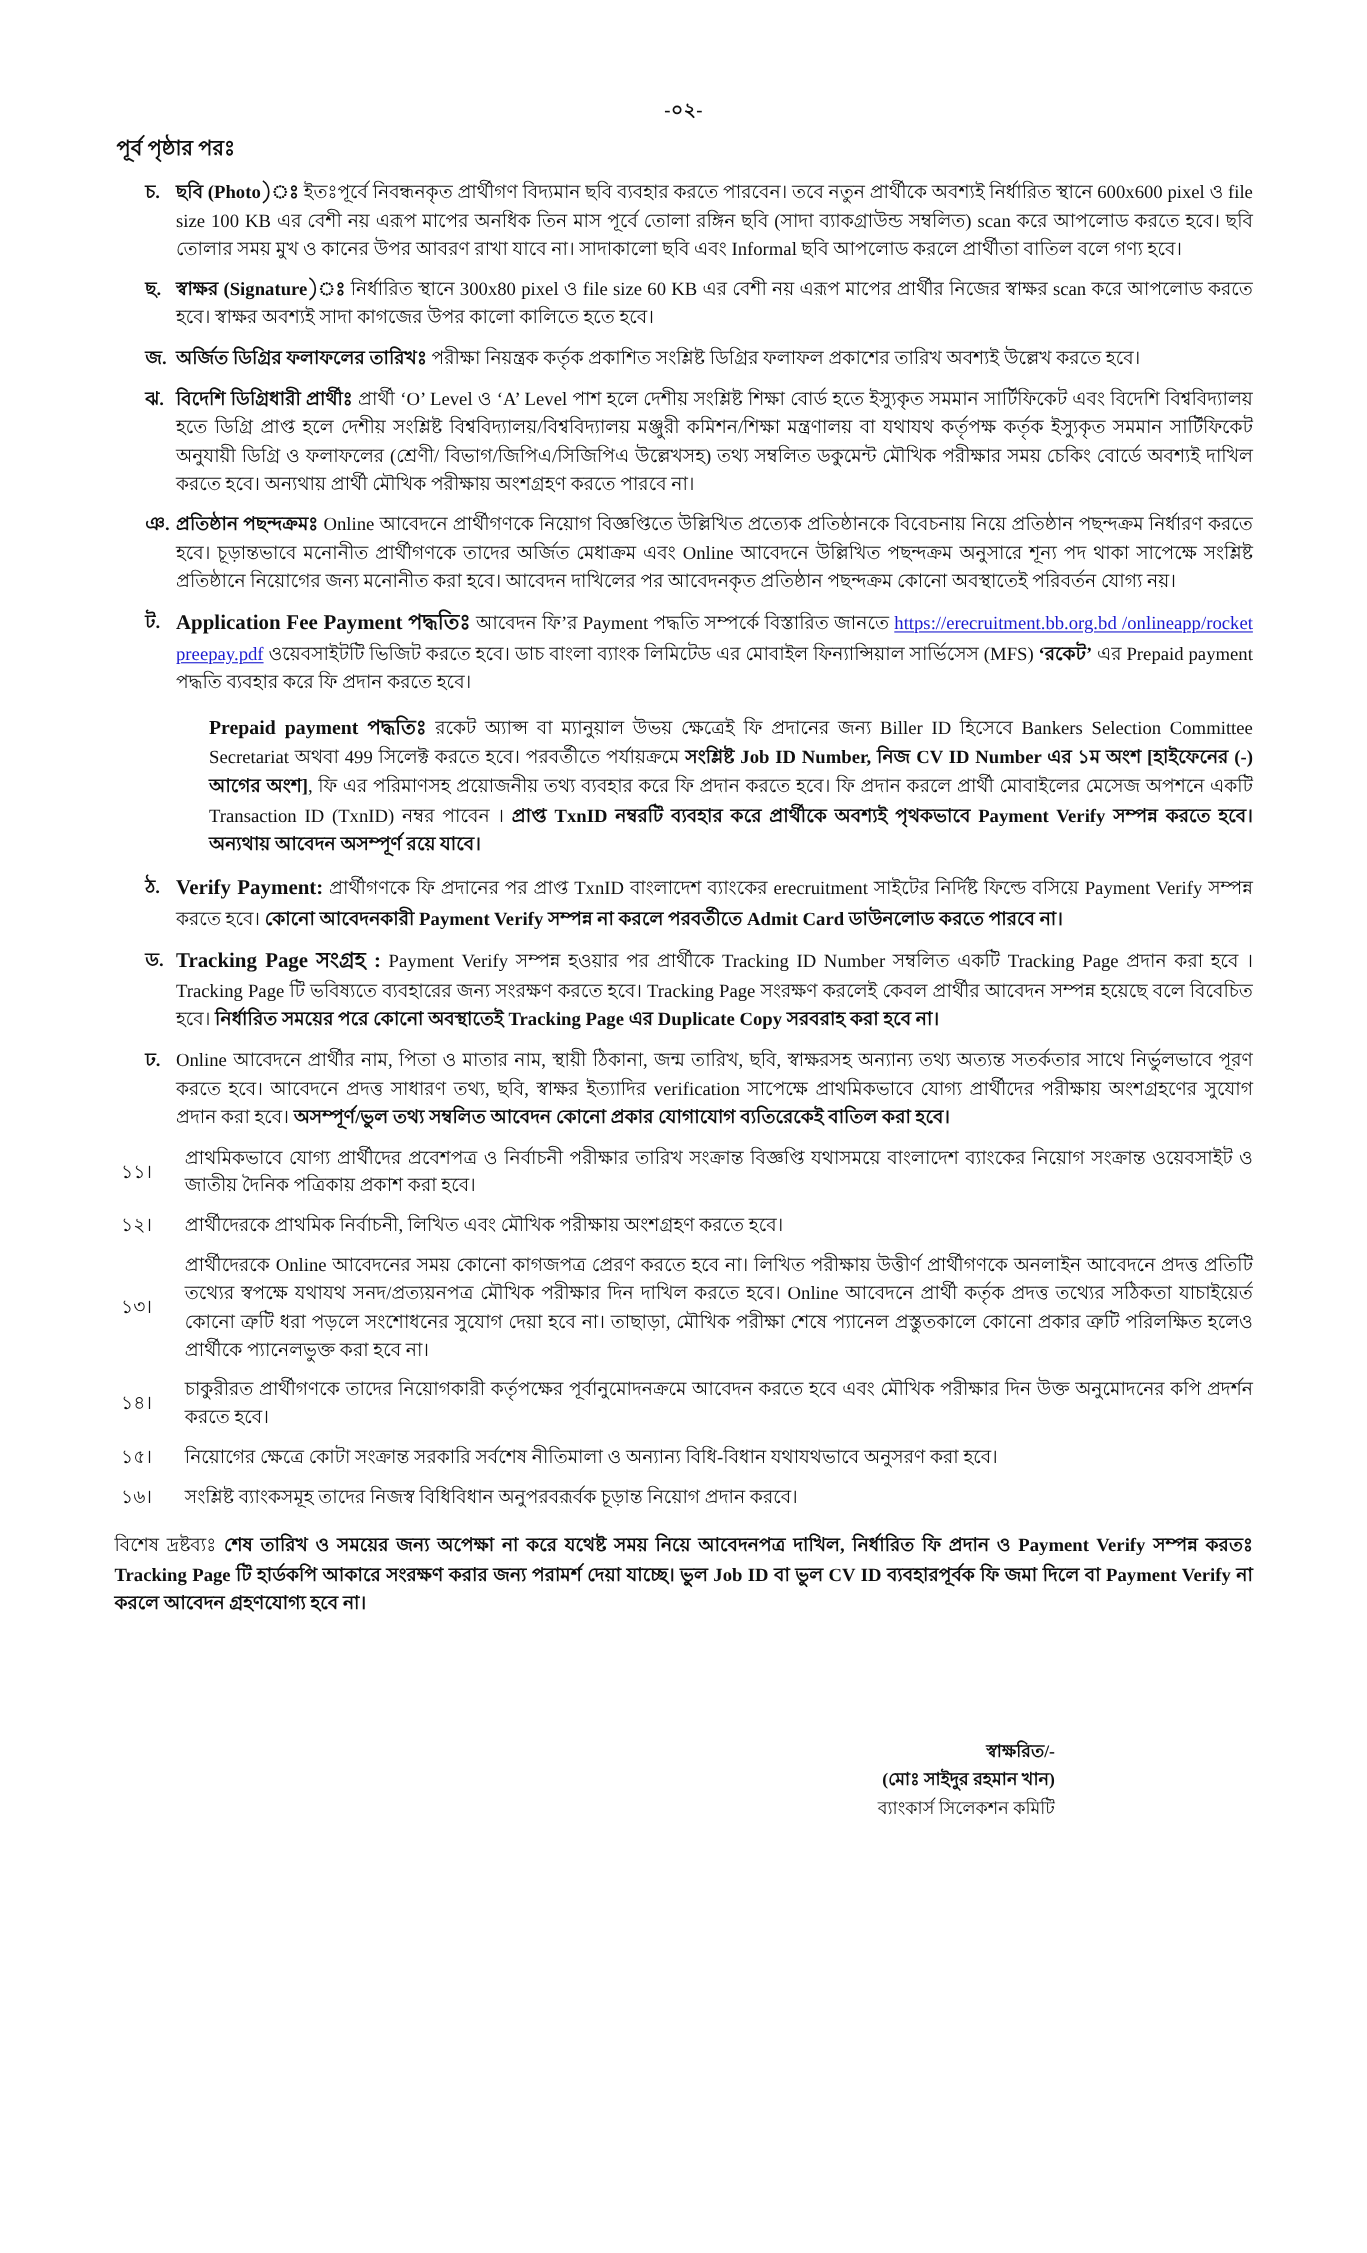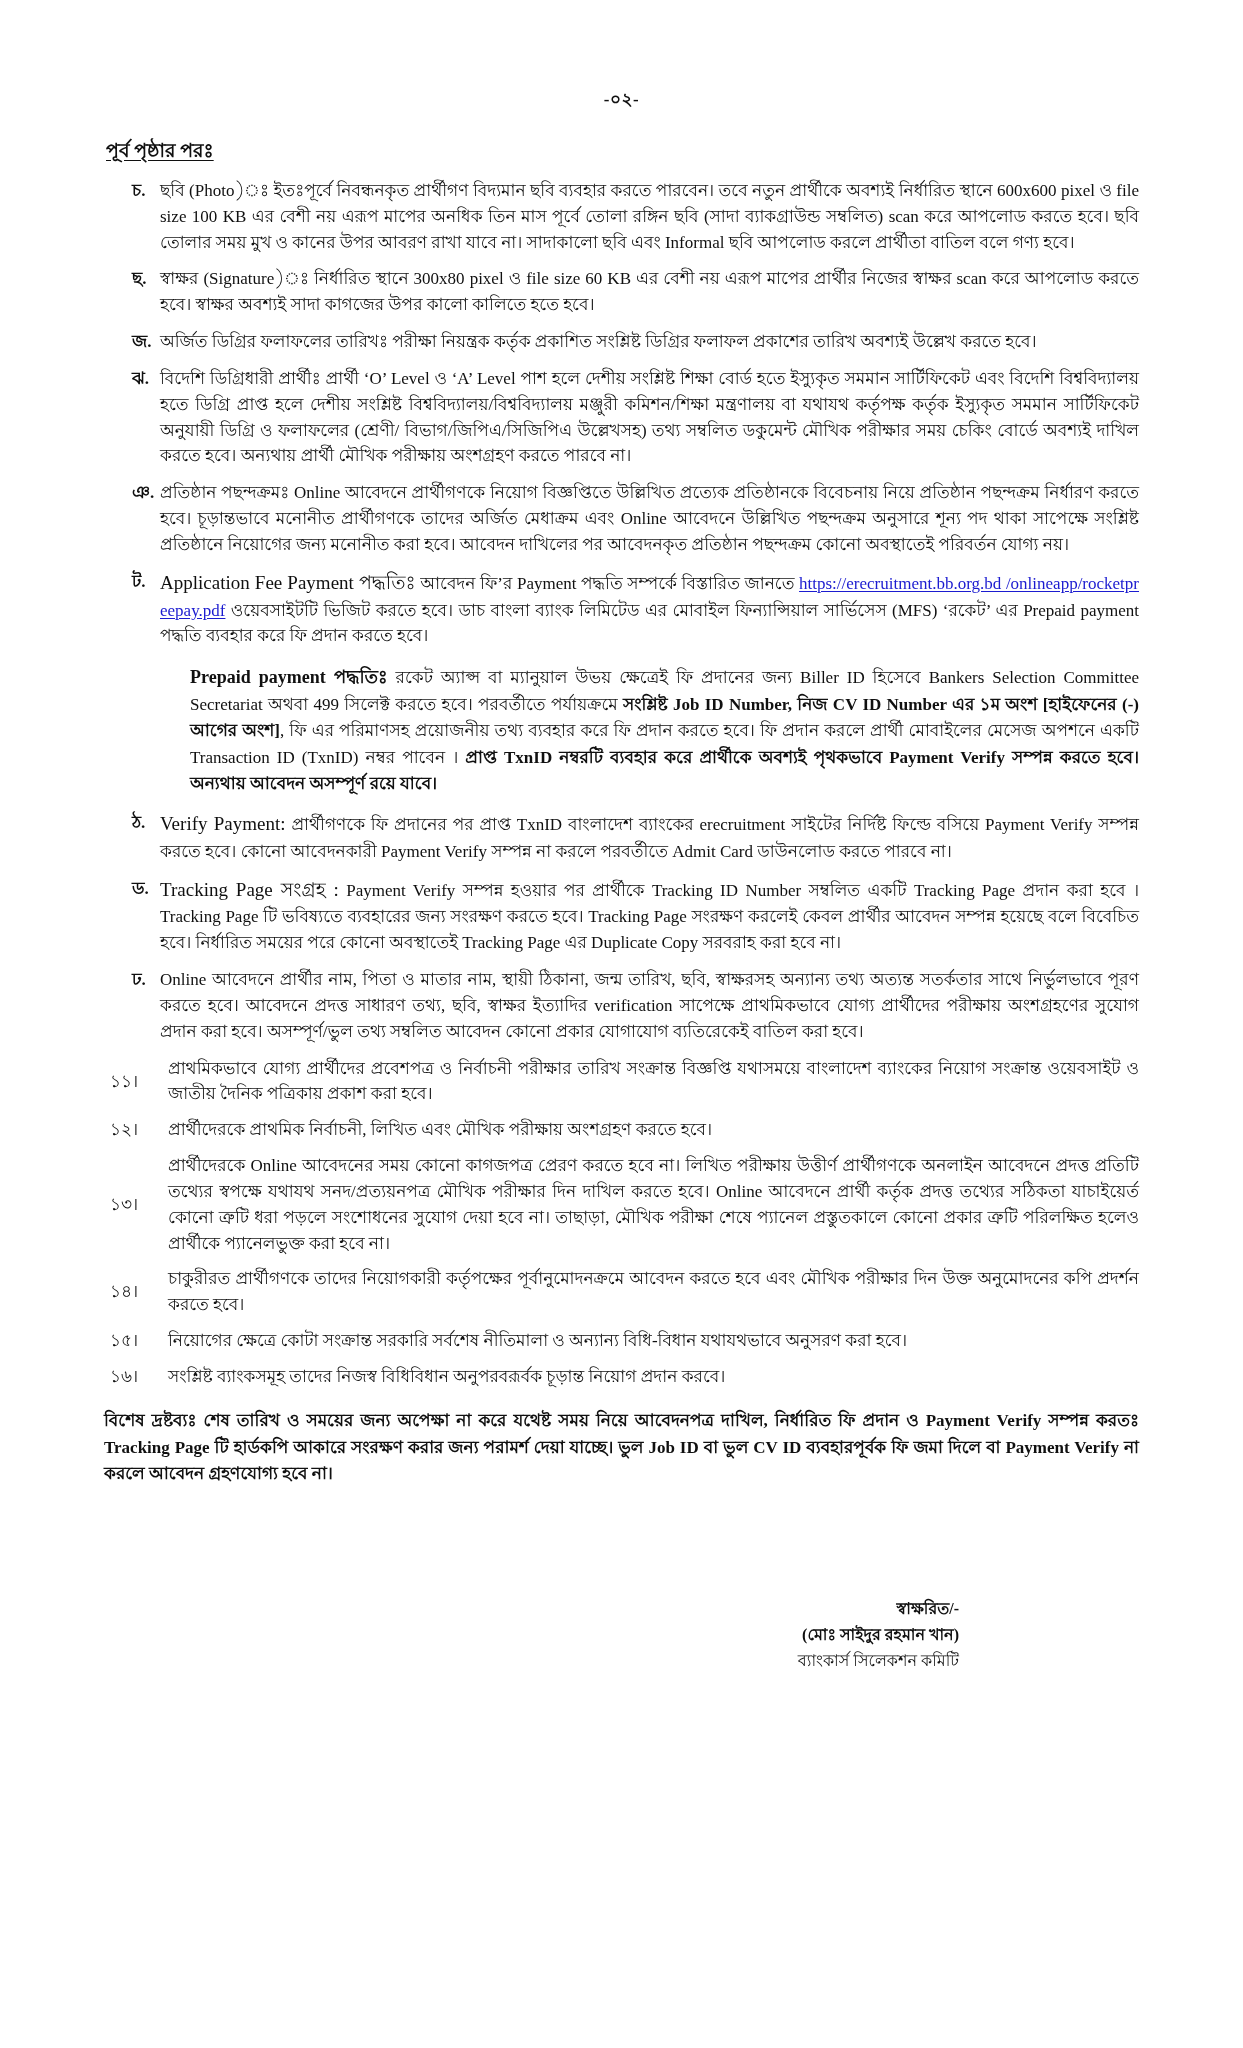--- a/index.html
+++ b/index.html
@@ -19,23 +19,22 @@
   .page-number{
     text-align:center;
     font-size:17px;
     font-weight:600;
     letter-spacing:.5px;
     margin:0 0 6px 0;
   }
   .continued{
     font-size:19px;
     font-weight:700;
-    text-decoration:underline;
     text-underline-offset:3px;
-    margin:16px 0 10px 2px;
+    margin:0 0 10px 2px;
     display:inline-block;
   }
 
   
   .alpha-list{ margin:0; padding:0; list-style:none; }
   .alpha-item{
     display:flex;
     align-items:flex-start;
     margin:0 0 11px 0;
   }
@@ -48,21 +47,21 @@
     line-height:1.52;
     box-sizing:border-box;
   }
   .alpha-body{
     flex:1 1 auto;
     font-size:17px;
     line-height:1.52;
     text-align:justify;
     text-justify:inter-word;
   }
-  .alpha-body b, .bold{ font-weight:400; }
+  .alpha-body b, .bold{ font-weight:700; }
 
   .sub-block{
     margin:14px 0 12px 86px;
     font-size:17px;
     line-height:1.56;
     text-align:justify;
   }
   .sub-block .lead{ font-weight:700; font-size:18px; }
 
   a.doc-link{
@@ -93,21 +92,21 @@
     text-align:justify;
   }
 
   .note{
     margin:18px 0 0 0;
     font-size:17px;
     line-height:1.58;
     text-align:justify;
     font-weight:700;
   }
-  .note .note-lead{ font-weight:700; }
+  .note .note-lead{ font-weight:400; }
 
   .signature-block{
     margin:108px 0 0 0;
     text-align:right;
     padding-right:180px;
   }
   .signature-block div{
     font-size:16px;
     line-height:1.62;
   }

